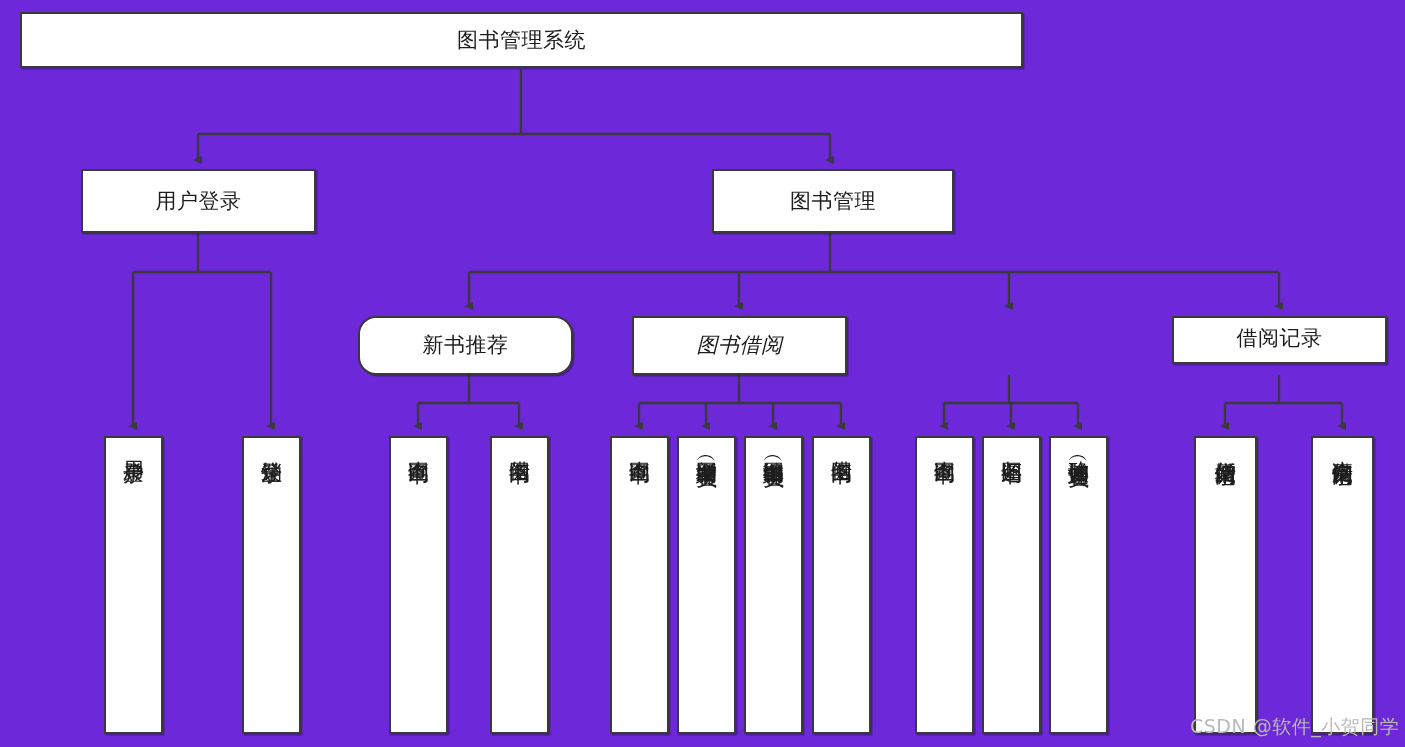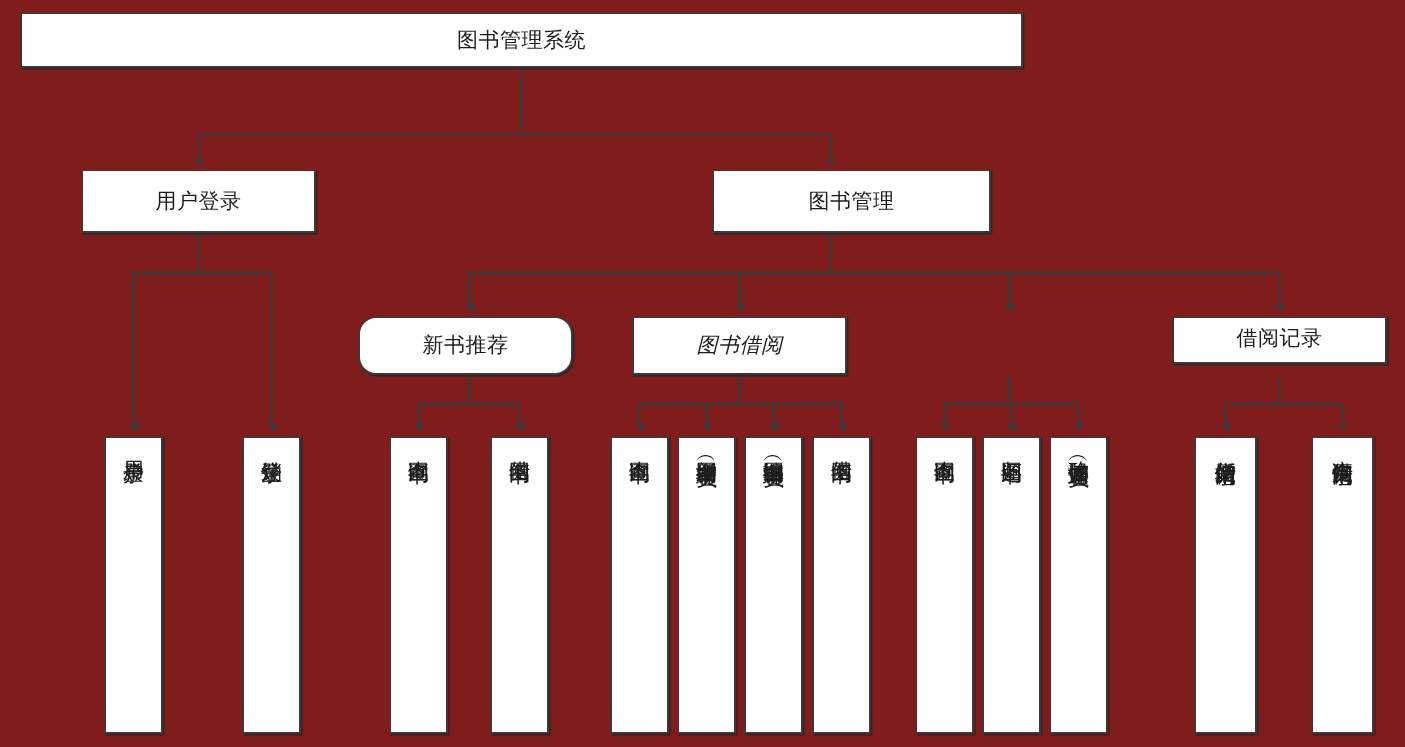--- a/index.html
+++ b/index.html
@@ -7,21 +7,21 @@
     padding: 0;
     background: #ffffff;
   }
   body {
     font-family: "DejaVu Sans", "Liberation Sans", sans-serif;
   }
   #canvas {
     position: relative;
     width: 1405px;
     height: 747px;
-    background: #7f1d1d;
+    background: #6d28d9;
     overflow: hidden;
   }
   svg#connectors {
     position: absolute;
     left: 0;
     top: 0;
     width: 1405px;
     height: 747px;
     pointer-events: none;
   }
@@ -117,21 +117,21 @@
     </g>
   </svg>
 
   <div class="node" style="left:20px; top:12px; width:1003px; height:56px;">
     <span class="label">图书管理系统</span>
   </div>
 
   <div class="node" style="left:81px; top:169px; width:235px; height:64px;">
     <span class="label">用户登录</span>
   </div>
-  <div class="node" style="left:712px; top:169px; width:279px; height:64px;align-items:center;">
+  <div class="node" style="left:712px; top:169px; width:242px; height:64px;align-items:center;">
     <span class="label">图书管理</span>
   </div>
 
   <div class="node" style="left:358px; top:316px; width:215px; height:59px;border-radius:18px;">
     <span class="label">新书推荐</span>
   </div>
   <div class="node" style="left:632px; top:316px; width:215px; height:59px;font-style:italic;">
     <span class="label">图书借阅</span>
   </div>
   <div class="node" style="left:1172px; top:316px; width:215px; height:48px;font-family:Liberation Mono, monospace;">
@@ -175,14 +175,15 @@
     <span class="label">确认归还（管理员）</span>
   </div>
 
   <div class="node vertical" style="left:1194px; top:436px; width:63px; height:298px;">
     <span class="label">新增借阅记录</span>
   </div>
   <div class="node vertical" style="left:1311px; top:436px; width:63px; height:298px;">
     <span class="label">查询借阅记录</span>
   </div>
 
+  <div class="watermark" style="left:1190px; top:714px;">CSDN @软件_小贺同学</div>
 
 </div>
 
 </body></html>

